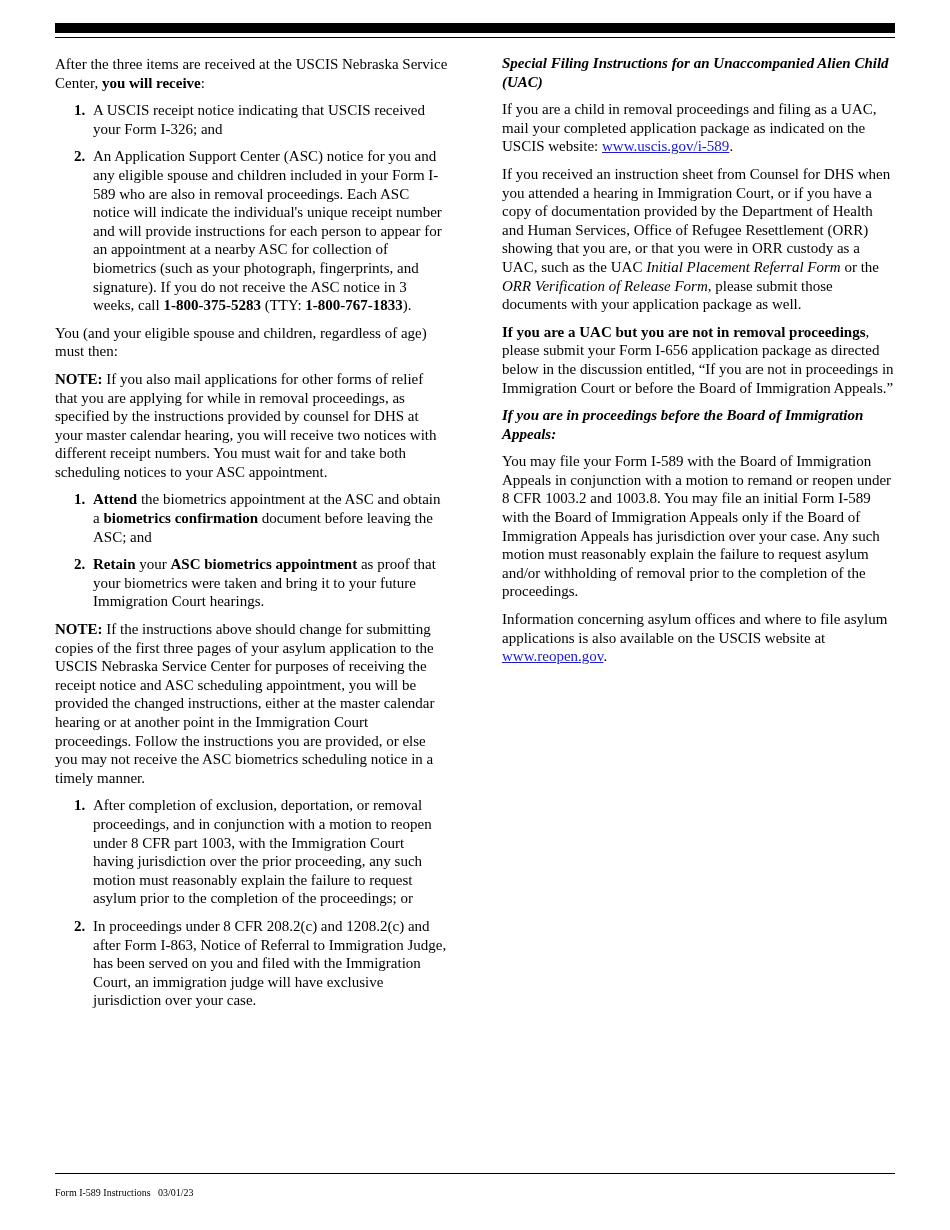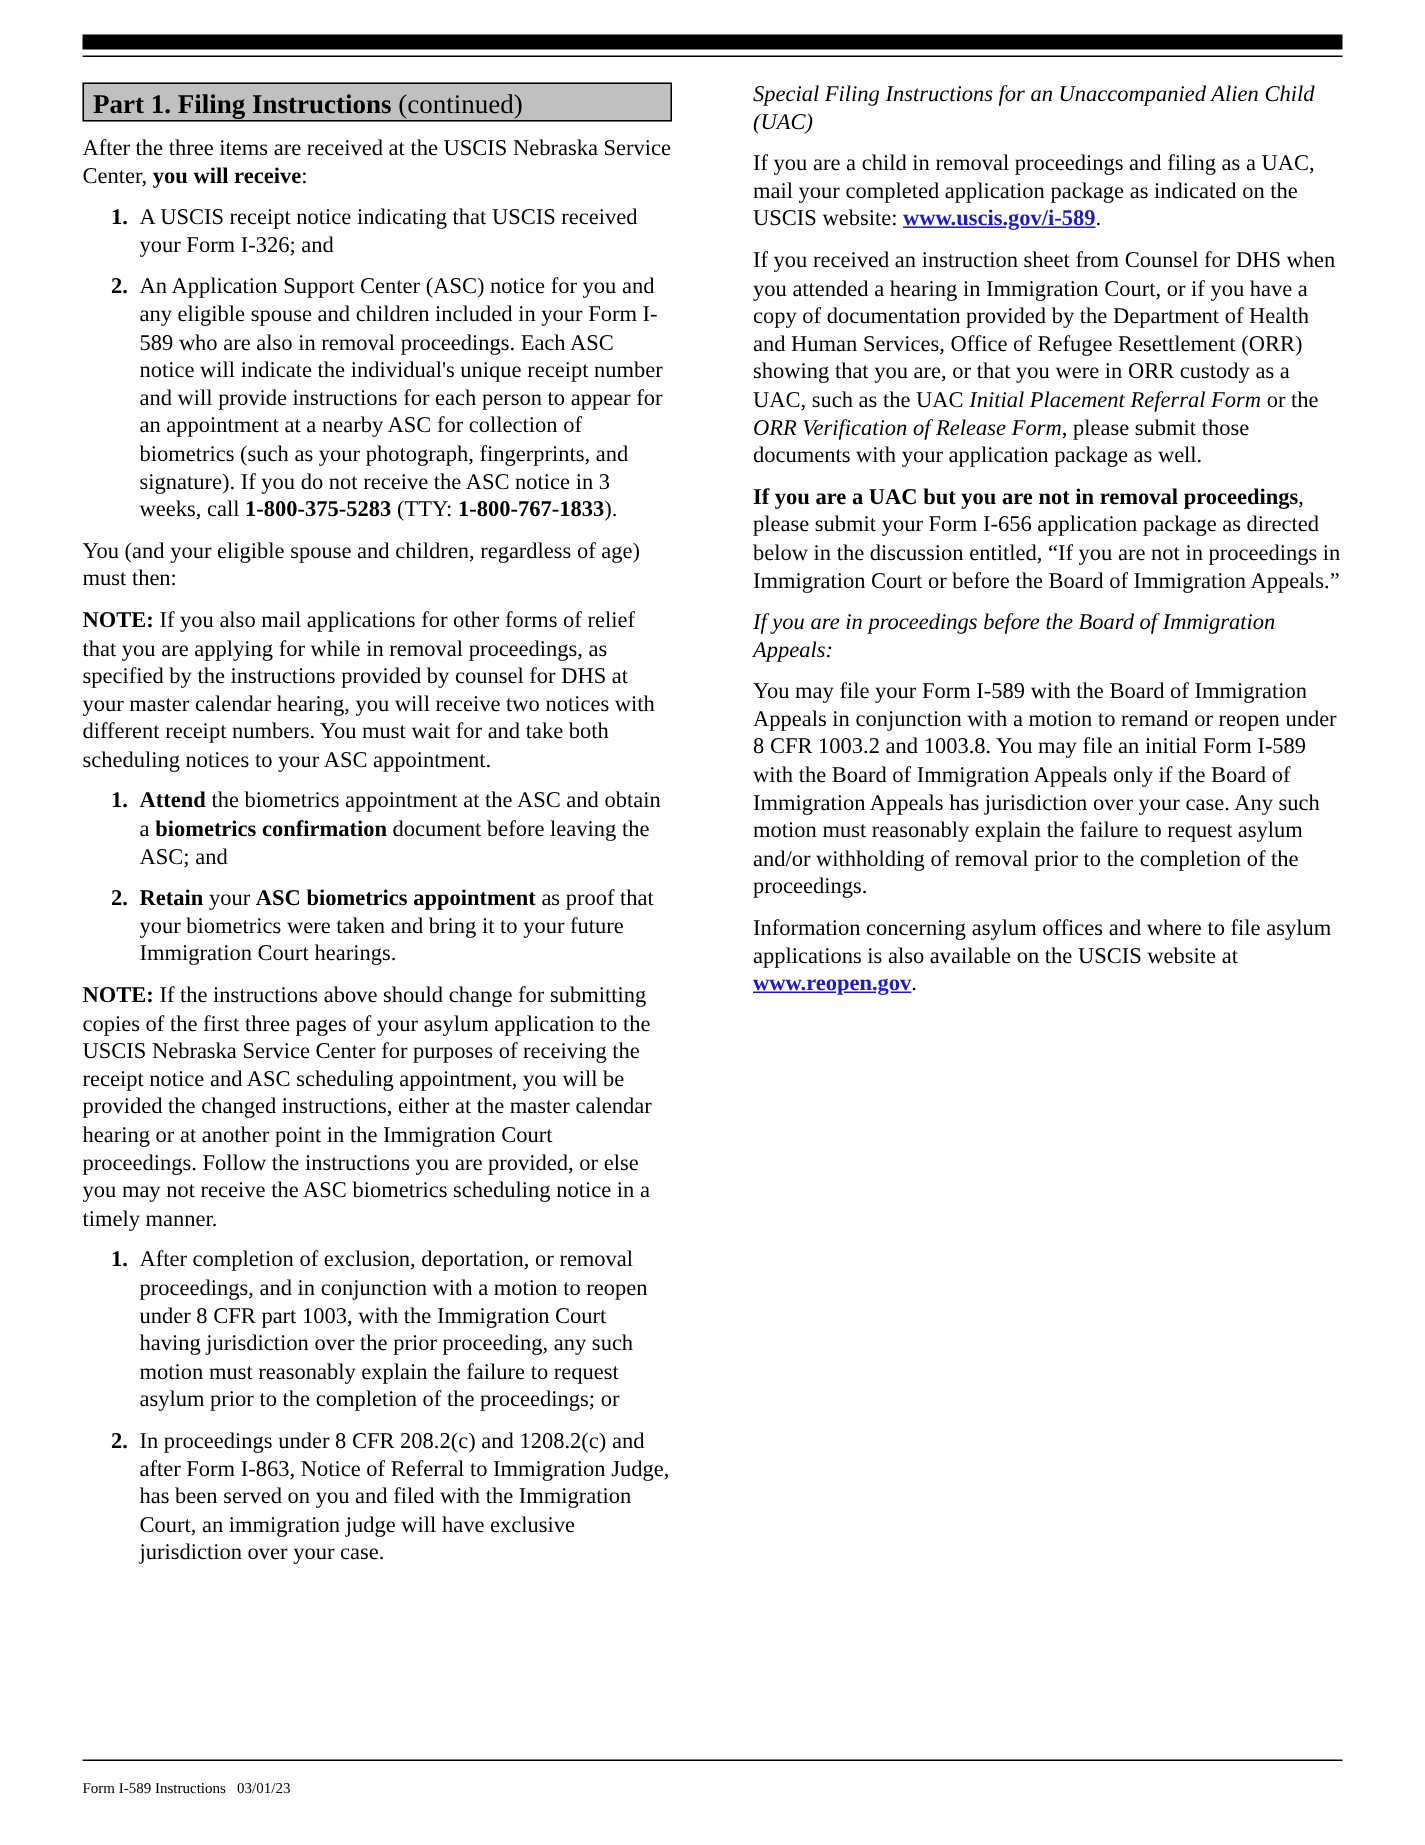--- a/index.html
+++ b/index.html
@@ -17,34 +17,33 @@
       box-sizing: border-box; padding: 3px 0 0 6px;
       font-size: 18px; line-height: 20px; margin-bottom: 9px; width: 393px;
     }
     .part-header b { font-weight: bold; }
     p { margin: 0 0 9px 0; }
     .list { margin: 0 0 9px 0; padding: 0; list-style: none; }
     .list li { position: relative; padding-left: 38px; margin-bottom: 9px; }
     .list li .num { position: absolute; left: 19px; top: 0; font-weight: bold; }
     .b { font-weight: bold; }
     .i { font-style: italic; text-align: right; }
-    .bi { font-weight: normal; font-style: italic; }
-    a.link { color: #1a1acc; font-weight: bold; text-decoration: underline; }
+    .bi { font-weight: bold; font-style: italic; }
+    a.link { color: #1a1acc; font-weight: normal; text-decoration: underline; }
     .footer-rule { position: absolute; left: 55px; top: 1173px; width: 840px; height: 1px; background: #000; }
     .footer-left { position: absolute; left: 55px; top: 1184px; font-size: 10px; }
     .footer-right { position: absolute; right: 55px; top: 1240px; font-size: 13px; }
   </style>
 </head>
 <body>
 
 <div class="top-bar"></div>
 <div class="top-rule"></div>
 
 <div class="col-left">
-  <div class="part-header"><b>Part 1.  Filing Instructions</b><span> (continued)</span></div>
 
   <p><span>After the three items are received at the USCIS Nebraska Service Center, </span><span class="b">you will receive</span><span>:</span></p>
 
   <ol class="list">
     <li><span class="num">1.</span><span>A USCIS receipt notice indicating that USCIS received your Form I-326; and</span></li>
     <li><span class="num">2.</span><span>An Application Support Center (ASC) notice for you and any eligible spouse and children included in your Form I-589 who are also in removal proceedings.  Each ASC notice will indicate the individual's unique receipt number and will provide instructions for each person to appear for an appointment at a nearby ASC for collection of biometrics (such as your photograph, fingerprints, and signature).  If you do not receive the ASC notice in 3 weeks, call </span><span class="b">1-800-375-5283</span><span> (TTY: </span><span class="b">1-800-767-1833</span><span>).</span></li>
   </ol>
 
   <p>You (and your eligible spouse and children, regardless of age) must then:</p>
 

